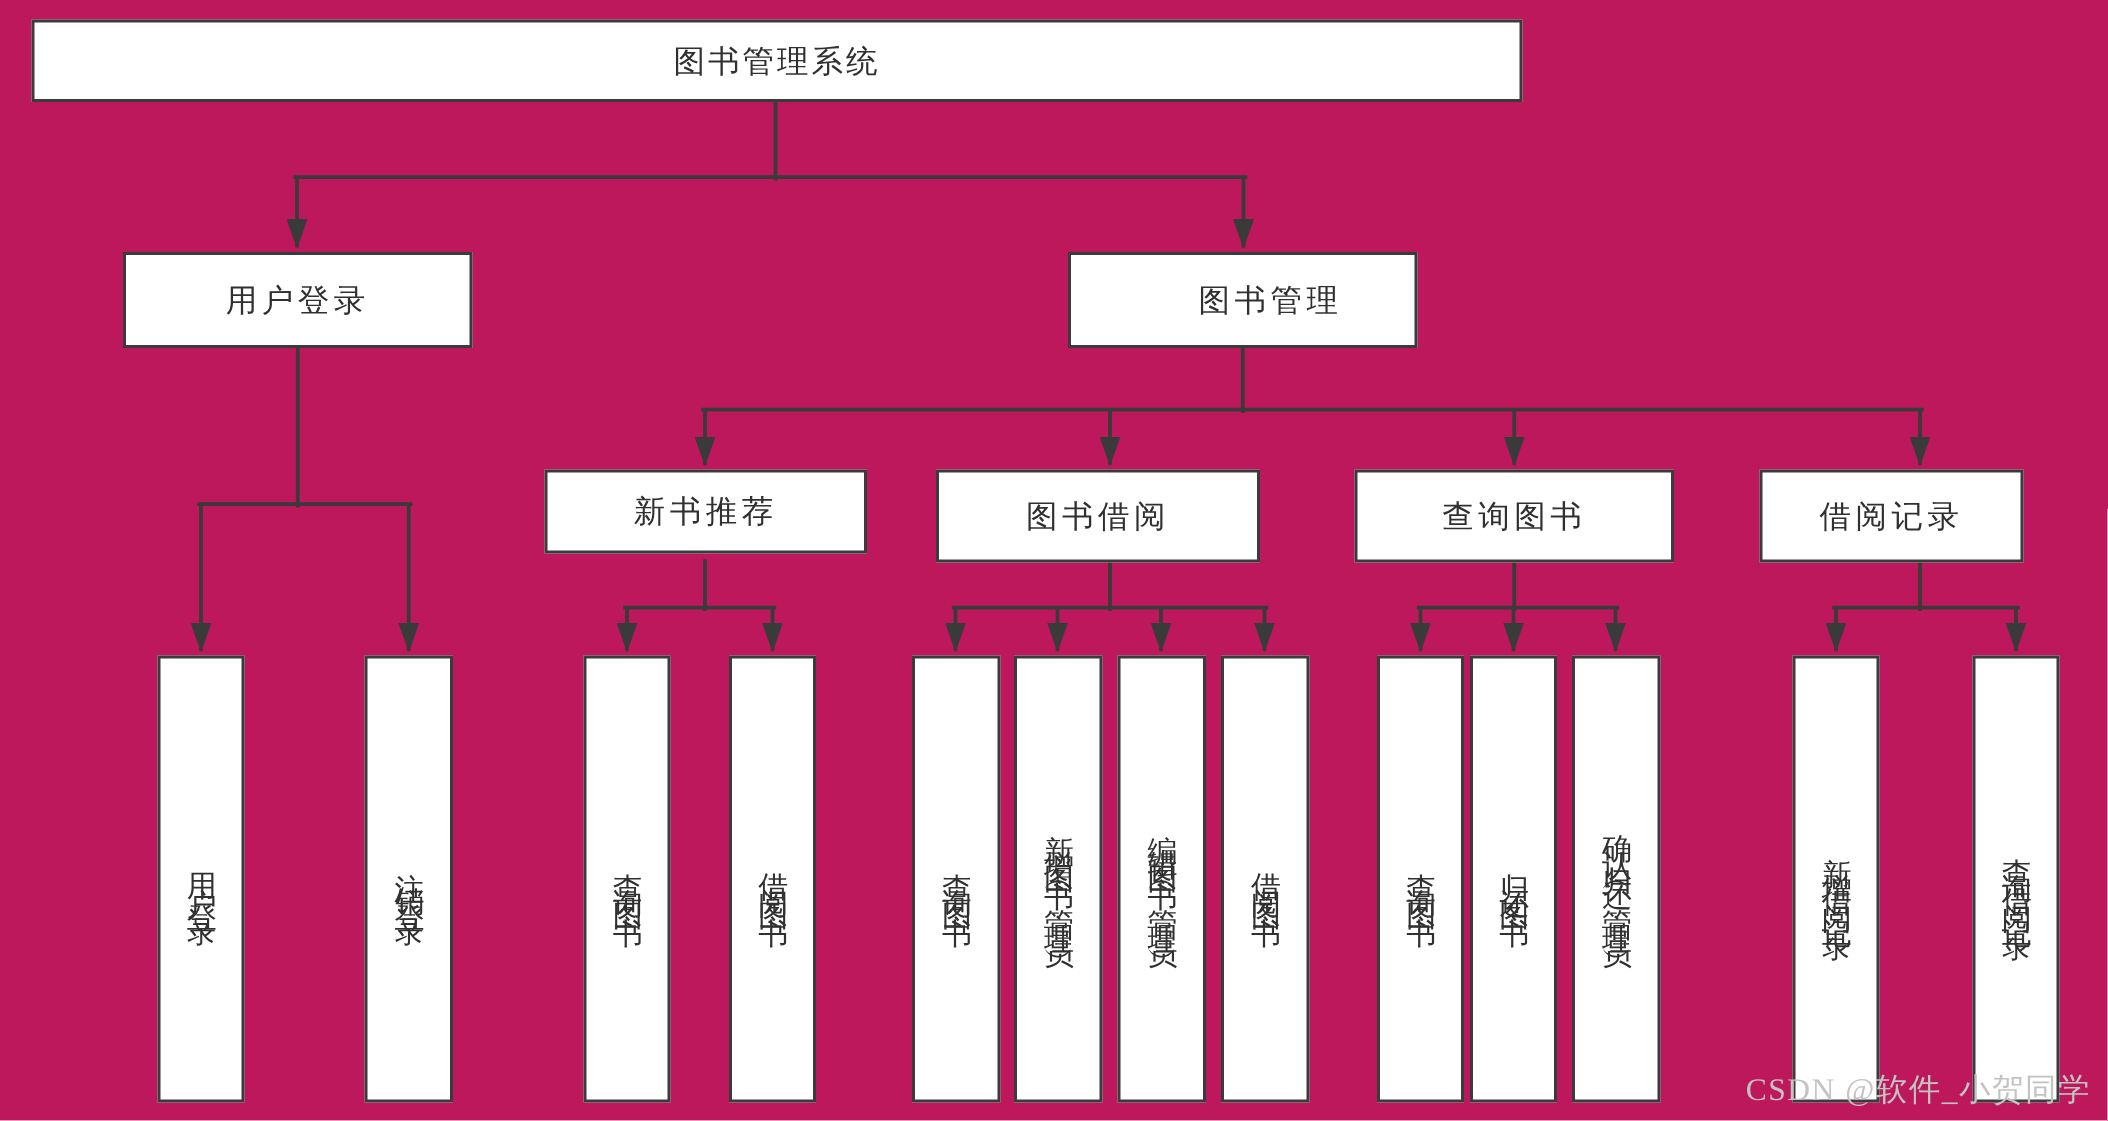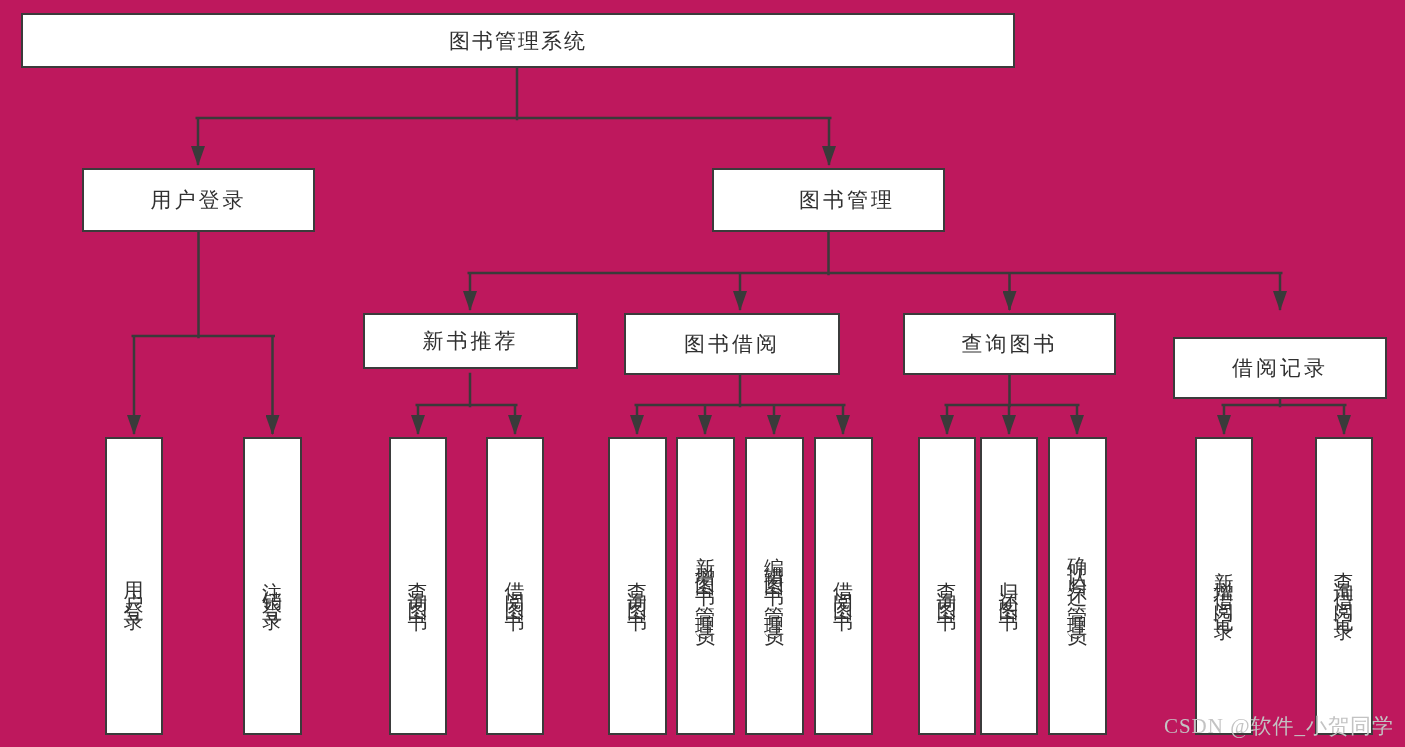--- a/index.html
+++ b/index.html
@@ -114,21 +114,21 @@
 
   <div class="node" style="left:363px; top:313px; width:215px; height:56px;">
     <span>新书推荐</span>
   </div>
   <div class="node" style="left:624px; top:313px; width:216px; height:62px;">
     <span>图书借阅</span>
   </div>
   <div class="node" style="left:903px; top:313px; width:213px; height:62px;">
     <span>查询图书</span>
   </div>
-  <div class="node" style="left:1173px; top:313px; width:214px; height:62px;margin-top:24px;">
+  <div class="node" style="left:1173px; top:313px; width:176px; height:62px;">
     <span>借阅记录</span>
   </div>
 
   <div class="node leaf" style="left:105px; top:437px; width:58px; height:298px;">
     <span>用户登录</span>
   </div>
   <div class="node leaf" style="left:243px; top:437px; width:59px; height:298px;">
     <span>注销登录</span>
   </div>
 

